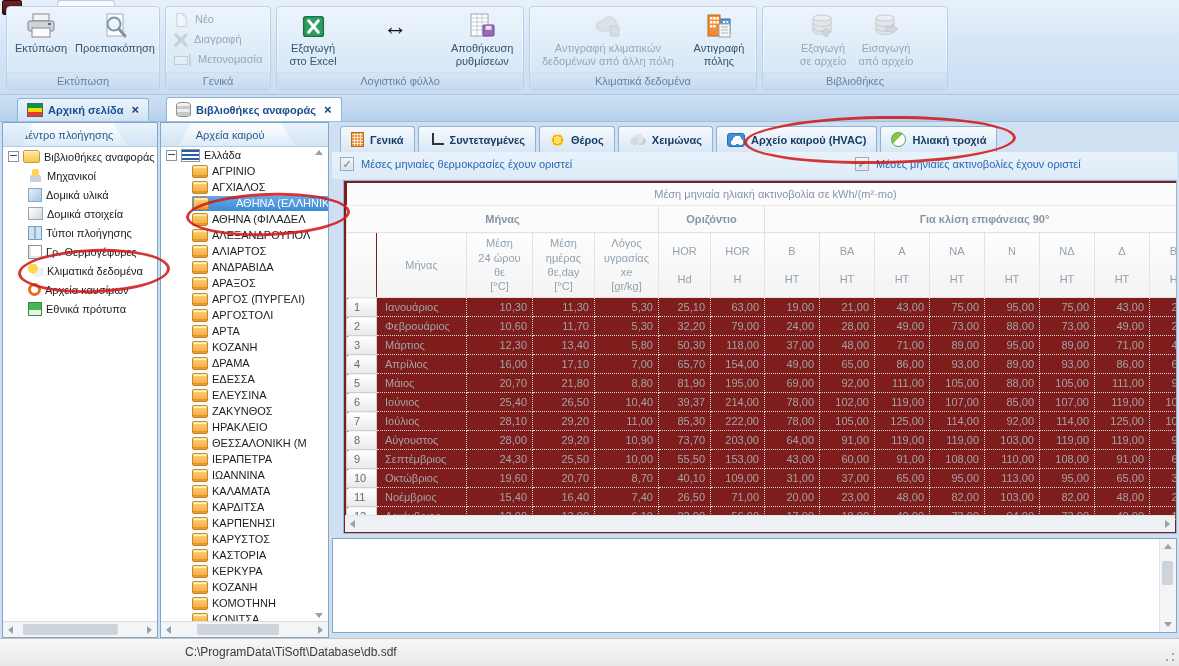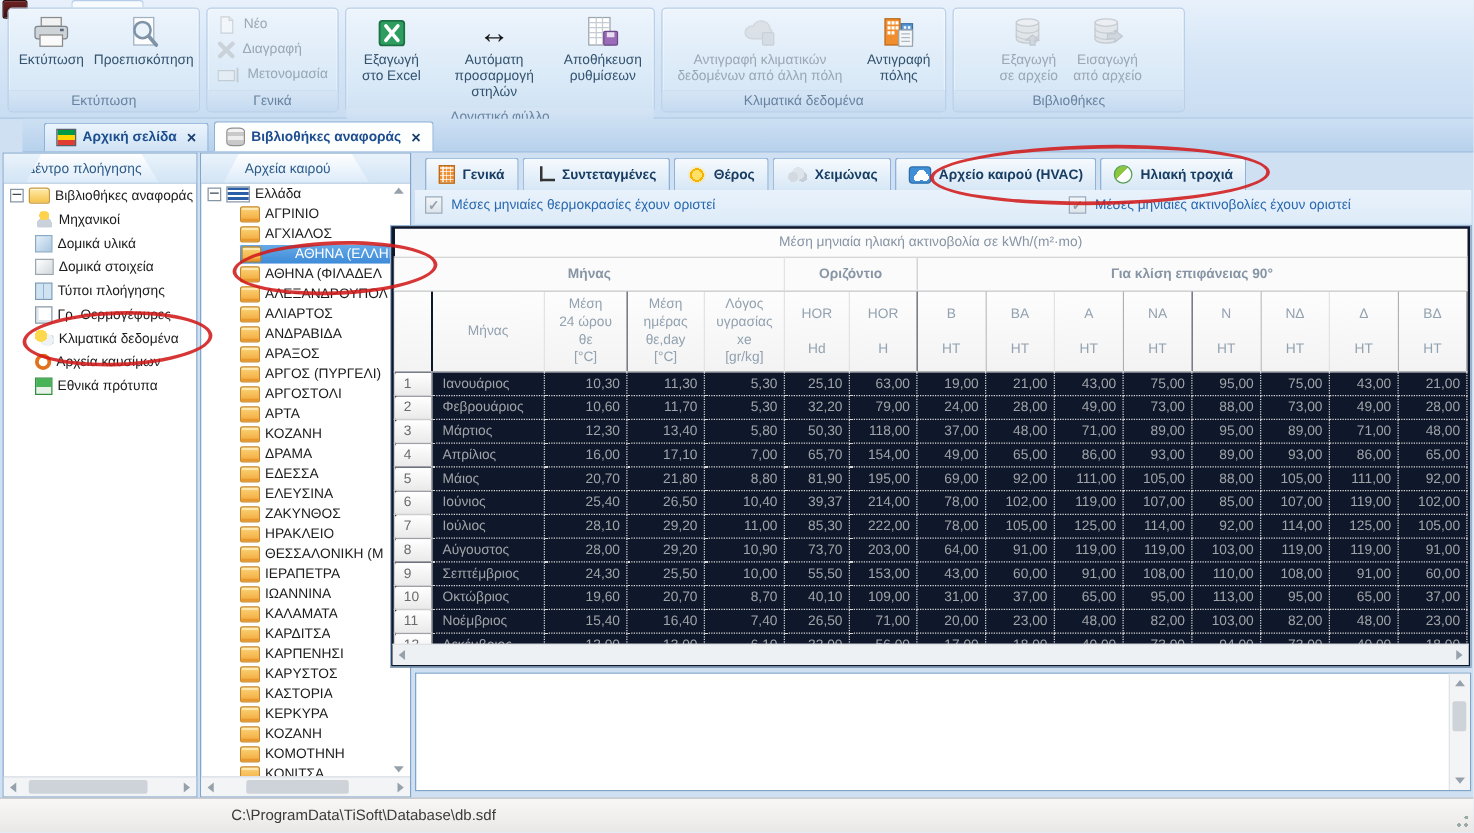--- a/index.html
+++ b/index.html
@@ -16,21 +16,21 @@
   .rbtn{display:flex;flex-direction:column;align-items:center;justify-content:flex-start;gap:2px;padding:3px 2px 1px 2px;border-radius:3px;color:#33536f;text-align:center;line-height:1.2;cursor:default;}
   .rbtn .ric{height:28px;display:flex;align-items:center;justify-content:center;}
   .rbtn.disabled{color:#9aa7b4;}
   .rbtn.disabled .ric{opacity:.5;filter:grayscale(60%);}
   .rgroup.small-group .rbody{flex-direction:column;align-items:flex-start;justify-content:center;gap:4px;padding:2px 8px;}
   .rbtn.small{flex-direction:row;gap:6px;padding:0;align-items:center;}
   .rbtn.small .ric{height:16px;}
   .arrow-glyph{font-size:25px;font-weight:bold;color:#141414;line-height:26px;}
 
   
-  .doctabs{position:absolute;top:95px;left:0;right:0;height:26px;background:linear-gradient(#cde0f3,#b7d1ec);display:flex;align-items:flex-end;gap:4px;padding-left:17px;border-bottom:1px solid #9dbcde;margin-left:18px;}
+  .doctabs{position:absolute;top:95px;left:0;right:0;height:26px;background:linear-gradient(#cde0f3,#b7d1ec);display:flex;align-items:flex-end;gap:17px;padding-left:17px;border-bottom:1px solid #9dbcde;}
   .dtab{height:22px;display:flex;align-items:center;gap:5px;padding:0 9px;border:1px solid #8fb2d8;border-bottom:none;border-radius:3px 3px 0 0;background:linear-gradient(#ecf4fc,#cfe2f4);color:#1b4d8f;font-weight:bold;}
   .dtab.active{background:#fdfefe;height:23px;}
   .dtab-close{color:#1b3e6f;font-weight:bold;font-size:13px;margin-left:3px;line-height:12px;}
 
   
   .panel{position:absolute;background:#fff;border:1px solid #7fa5cb;}
   #nav-panel{left:2px;top:122px;width:154px;height:514px;}
   #weather-panel{left:160px;top:122px;width:167px;height:514px;}
   .phead{position:relative;height:23px;background:linear-gradient(#eaf3fb,#d2e4f5);border-bottom:1px solid #b3cbe4;overflow:hidden;}
   .phead-tab{position:absolute;left:4px;top:0;height:23px;width:78%;clip-path:polygon(14px 100%,26px 0,calc(100% - 14px) 0,100% 100%);background:linear-gradient(#ffffff,#dcebf9);display:flex;align-items:center;justify-content:center;color:#2c5b8a;}
@@ -85,21 +85,21 @@
   .xtab{height:25px;display:flex;align-items:center;gap:6px;padding:0 10px;border:1px solid #8fb2d8;border-bottom:none;border-radius:3px 3px 0 0;background:linear-gradient(#f6fafd,#d7e7f6);color:#173d63;font-weight:bold;white-space:nowrap;}
   .xtab.active{background:#fdfeff;height:28px;}
   .cbrow{position:absolute;left:332px;top:152px;right:2px;height:27px;background:linear-gradient(#e9f2fb,#ddebf8);}
   .cb{position:absolute;top:5px;display:flex;align-items:center;gap:7px;}
   .cb:nth-child(1){left:8px;}
   .cb:nth-child(2){left:523px;}
   .cbbox{width:14px;height:14px;box-sizing:border-box;border:1px solid #9cacbc;background:linear-gradient(#f3f6f9,#dde4ea);display:inline-flex;align-items:center;justify-content:center;color:#93a1ae;font-size:11px;font-weight:bold;}
   .cblabel{color:#2868b0;}
 
   
-  .tbl-wrap{position:absolute;left:312px;top:180px;right:2px;height:352px;background:#0f172a;border:1px solid #96b5d2;overflow:hidden;}
+  .tbl-wrap{position:absolute;left:343px;top:180px;right:2px;height:352px;background:#7f1d1d;border:1px solid #96b5d2;overflow:hidden;}
   table.grid{border-collapse:collapse;table-layout:fixed;width:858px;margin:2px 0 0 2px;font-size:11px;}
   .title-row td{height:20px;text-align:center;color:#8795a5;background:#fcfcfc;border-bottom:1px solid #e9e9e9;}
   .group-row td{height:24px;text-align:center;color:#8795a5;font-weight:bold;background:#fbfbfb;border:1px solid #e3e3e3;}
   .head-row th{height:62px;font-weight:normal;color:#93a2b0;white-space:pre-line;text-align:center;vertical-align:middle;background:linear-gradient(#fdfdfd,#f3f3f3);border:1px solid #e3e3e3;line-height:1.3;overflow:hidden;}
   .head-row th:nth-child(1){border-right-color:transparent;}
   .head-row th:nth-child(2){border-left-color:transparent;}
   tbody.rows td{height:18px;border-right:1px dotted #d8d8d8;border-bottom:1px dotted #d8d8d8;color:#a0a4a8;text-align:right;padding:0 5px;overflow:hidden;white-space:nowrap;}
   tbody.rows td:first-child{background:linear-gradient(#ffffff,#e9e9e9);border:1px solid #cfcfcf;color:#6a6a6a;text-align:left;padding-left:7px;border-radius:2px;}
   tbody.rows td:nth-child(2){text-align:left;padding-left:8px;}
   .tbl-hscroll{position:absolute;left:1px;right:1px;bottom:1px;height:16px;background:#eef1f4;border-top:1px solid #dfe3e7;}
@@ -200,21 +200,20 @@
                   <rect x="3.5" y="3.5" width="19" height="19" rx="2" fill="#2e9e60"></rect>
                   <path d="M8 7l10 12M18 7L8 19" stroke="#fff" stroke-width="3" stroke-linecap="round"></path>
                 </svg>
             </span>
             <span class="rlabel">Εξαγωγή στο Excel</span>
           </div>
           <div class="rbtn" style="width:96px">
             <span class="ric">
                 <span class="arrow-glyph">↔</span>
               </span>
-            <span class="rlabel">Αυτόματη προσαρμογή στηλών</span>
           </div>
           <div class="rbtn" style="width:76px">
             <span class="ric">
               <svg width="28" height="26" viewBox="0 0 28 26">
                   <rect x="3" y="1" width="17" height="22" fill="#fff" stroke="#9aa5ae"></rect>
                   <path d="M3 5h17M3 9h17M3 13h17M3 17h17M9 1v22M14 1v22" stroke="#c5ccd3"></path>
                   <rect x="15" y="12" width="11" height="11" rx="1" fill="#9b6bb8" stroke="#6d4788"></rect>
                   <rect x="17.5" y="12.8" width="6" height="4" fill="#e8def0"></rect>
                 </svg>
             </span>

